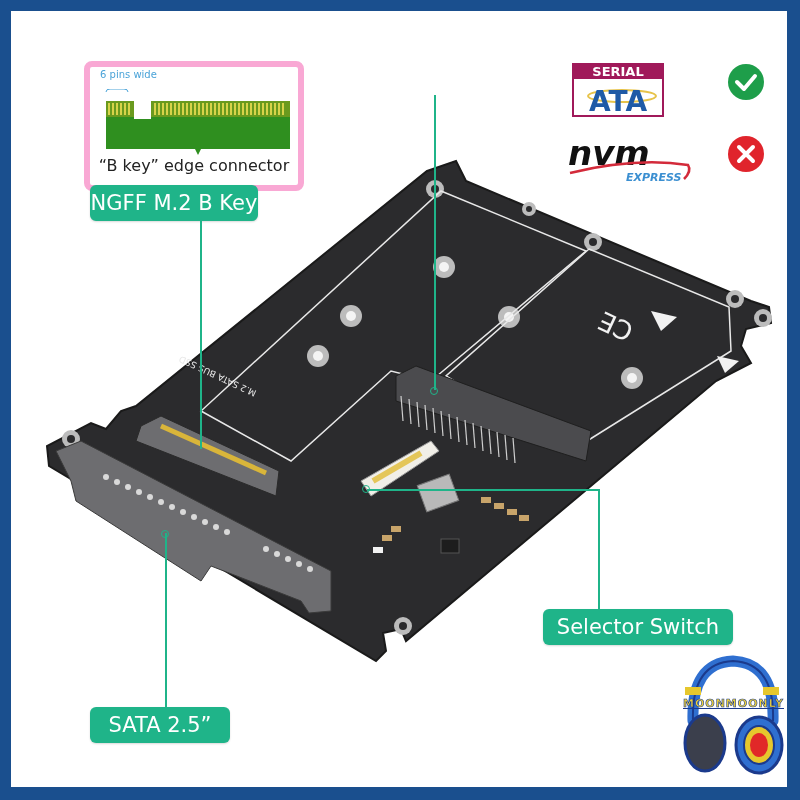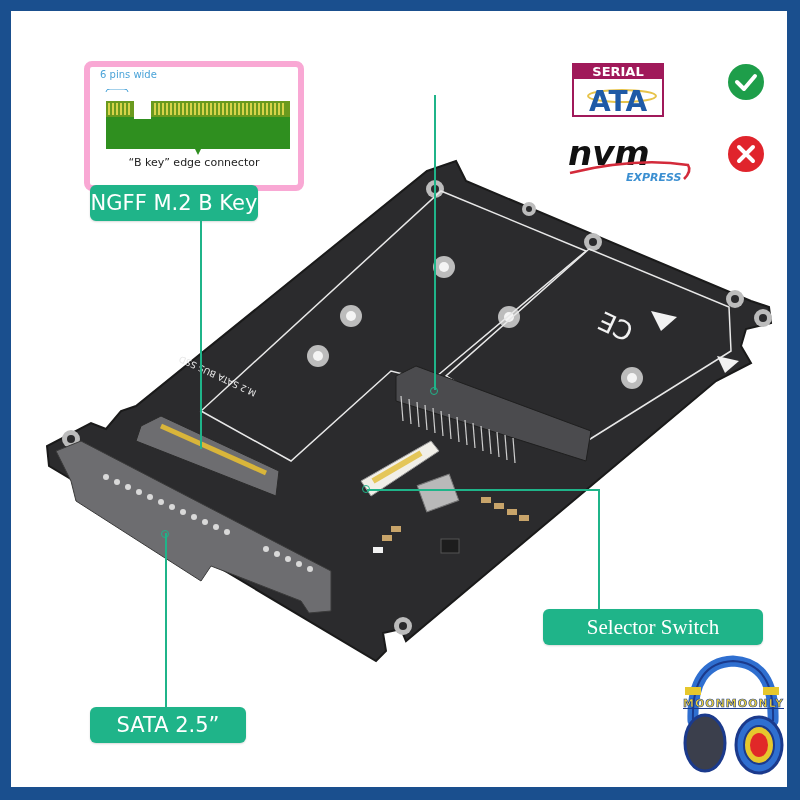--- a/index.html
+++ b/index.html
@@ -9,21 +9,21 @@
     position:absolute; background:#1fb489; color:#ffffff; border-radius:6px;
     font-family:"DejaVu Sans", sans-serif; font-size:21px; line-height:36px; height:36px;
     text-align:center; box-shadow:0 1px 2px rgba(0,0,0,0.15); white-space:nowrap;
   }
   .leader { position:absolute; background:#1fb489; }
   .leader.v { width:1.5px; }
   .leader.h { height:1.5px; }
   .dot { position:absolute; width:6px; height:6px; border:1.5px solid #1fb489; border-radius:50%; background:transparent; }
   .edge-card { position:absolute; left:73px; top:50px; width:208px; height:118px; border:6px solid #f9a8d4; border-radius:8px; background:#fff; }
   .edge-card .pins-label { position:absolute; left:10px; top:2px; font-size:10px; color:#4aa3d8; }
-  .edge-card .caption { position:absolute; left:0; right:0; top:89px; text-align:center; font-size:11px; color:#222; }
+  .edge-card .caption { position:absolute; left:0; right:0; top:89px; text-align:center; font-size:16px; color:#222; }
   .logo-sata { position:absolute; left:561px; top:52px; width:92px; height:54px; }
   .logo-nvm { position:absolute; left:555px; top:124px; width:130px; height:50px; }
   .status-icon { position:absolute; width:38px; height:38px; border-radius:50%; }
   .status-icon svg { width:38px; height:38px; display:block; }
   .board { position:absolute; left:0; top:0; width:776px; height:776px; }
   .brand { position:absolute; left:660px; top:630px; width:120px; height:150px; }
   .brand-text { position:absolute; left:672px; top:686px; font-size:11px; font-weight:bold; color:#f0d33a; letter-spacing:1px; -webkit-text-stroke:0.6px #1b3a8c; font-family:"DejaVu Sans", sans-serif;text-decoration:underline; }
 </style>
 </head>
 <body>
@@ -208,26 +208,26 @@
         <path d="M 12 12 L 26 26 M 26 12 L 12 26" stroke="#fff" stroke-width="4" stroke-linecap="round"></path>
       </svg>
   </div>
 
   <div class="leader v" style="left:423px;top:84px;height:295px;"></div>
   <div class="dot" style="left:419px;top:376px;"></div>
 
   <div class="callout" style="left:79px;top:174px;width:168px;">NGFF M.2 B Key</div>
   <div class="leader v" style="left:189px;top:210px;height:228px;"></div>
 
-  <div class="callout" style="left:532px;top:598px;width:220px;font-family:Liberation Serif, serif;">Selector Switch</div>
+  <div class="callout" style="left:532px;top:598px;width:190px;">Selector Switch</div>
   <div class="leader h" style="left:356px;top:478px;width:232px;"></div>
   <div class="leader v" style="left:587px;top:478px;height:120px;"></div>
   <div class="dot" style="left:351px;top:474px;"></div>
 
-  <div class="callout" style="left:79px;top:696px;width:156px;">SATA  2.5”</div>
+  <div class="callout" style="left:79px;top:696px;width:140px;">SATA  2.5”</div>
   <div class="leader v" style="left:154px;top:522px;height:174px;"></div>
   <div class="dot" style="left:150px;top:519px;"></div>
 
   <svg class="brand" viewBox="0 0 120 150">
     <path d="M 22 80 Q 20 22 62 20 Q 104 22 102 80" fill="none" stroke="#2f6fd0" stroke-width="11" stroke-linecap="round"></path>
     <path d="M 22 80 Q 20 22 62 20 Q 104 22 102 80" fill="none" stroke="#1b3a8c" stroke-width="2"></path>
     <rect x="14" y="46" width="16" height="8" fill="#e6c72d"></rect>
     <rect x="92" y="46" width="16" height="8" fill="#e6c72d"></rect>
     <ellipse cx="34" cy="102" rx="20" ry="28" fill="#3b3f4c" stroke="#1b3a8c" stroke-width="3"></ellipse>
     <ellipse cx="88" cy="104" rx="23" ry="28" fill="#2f6fd0" stroke="#1b3a8c" stroke-width="3"></ellipse>

